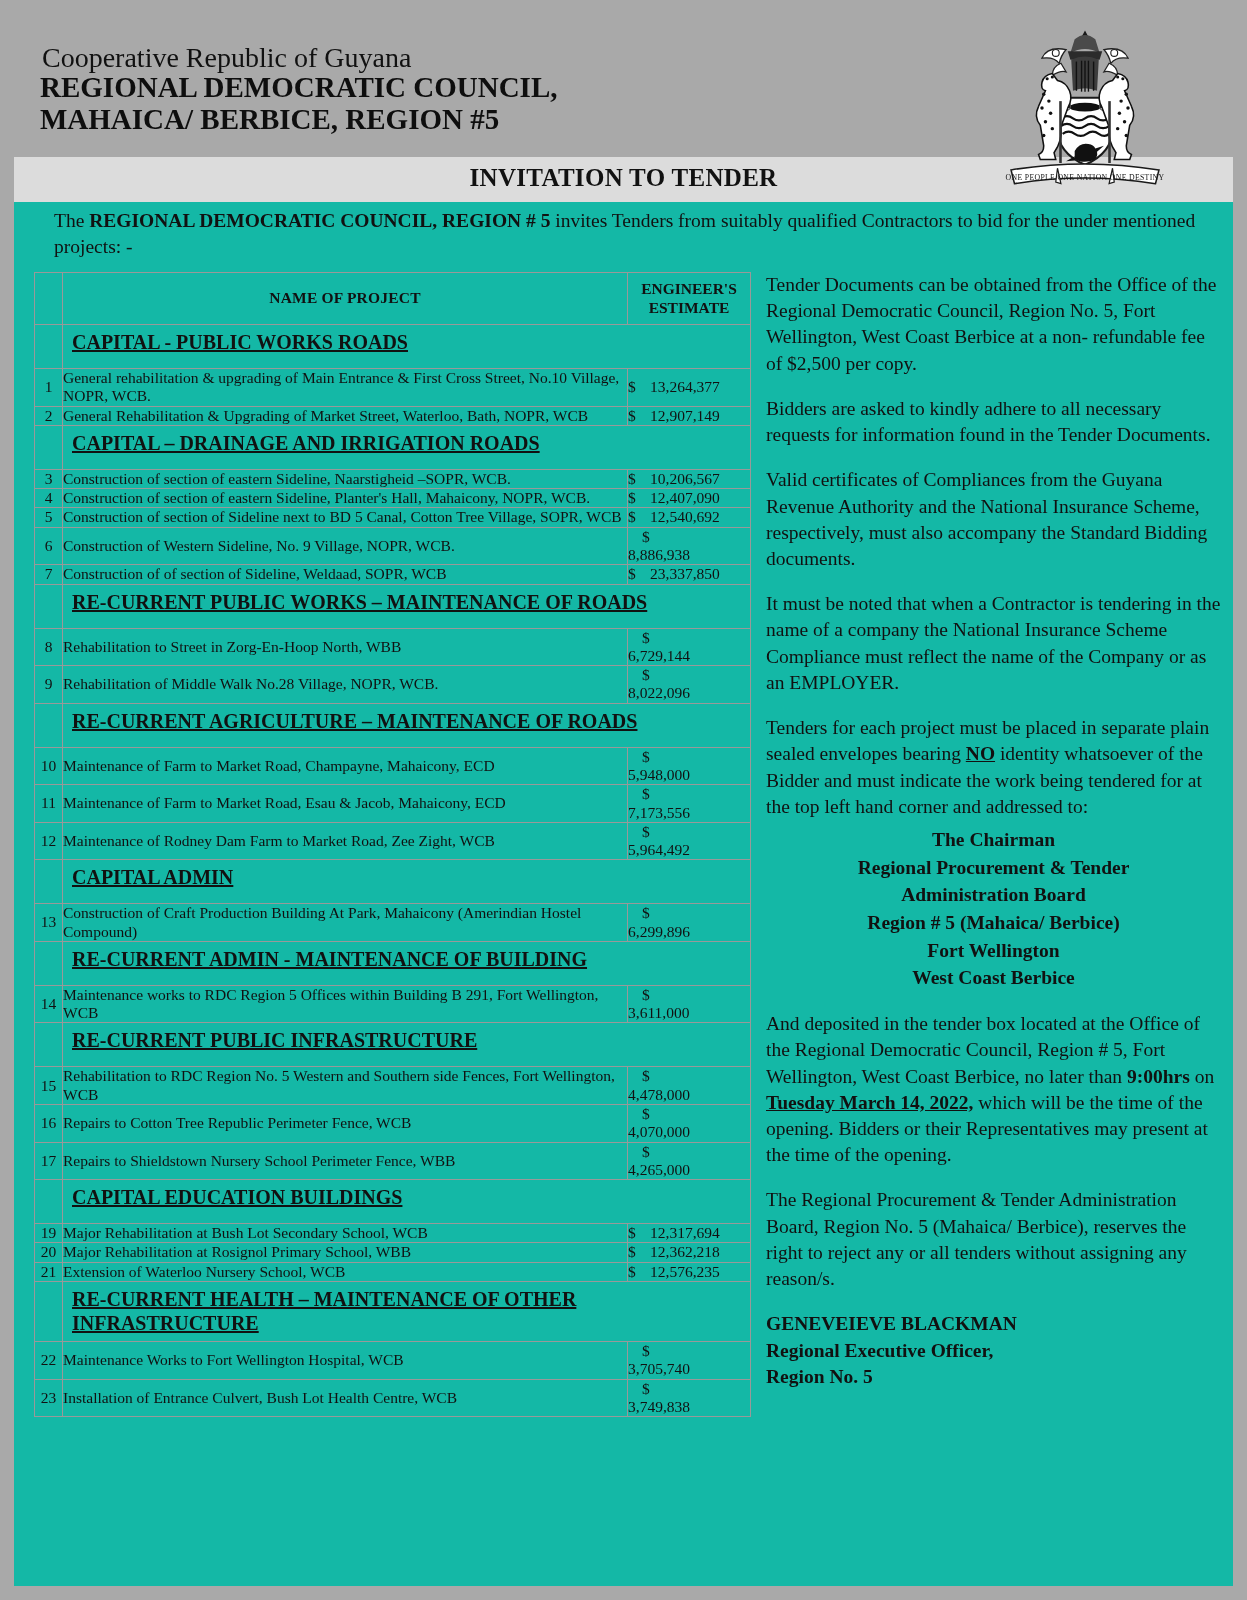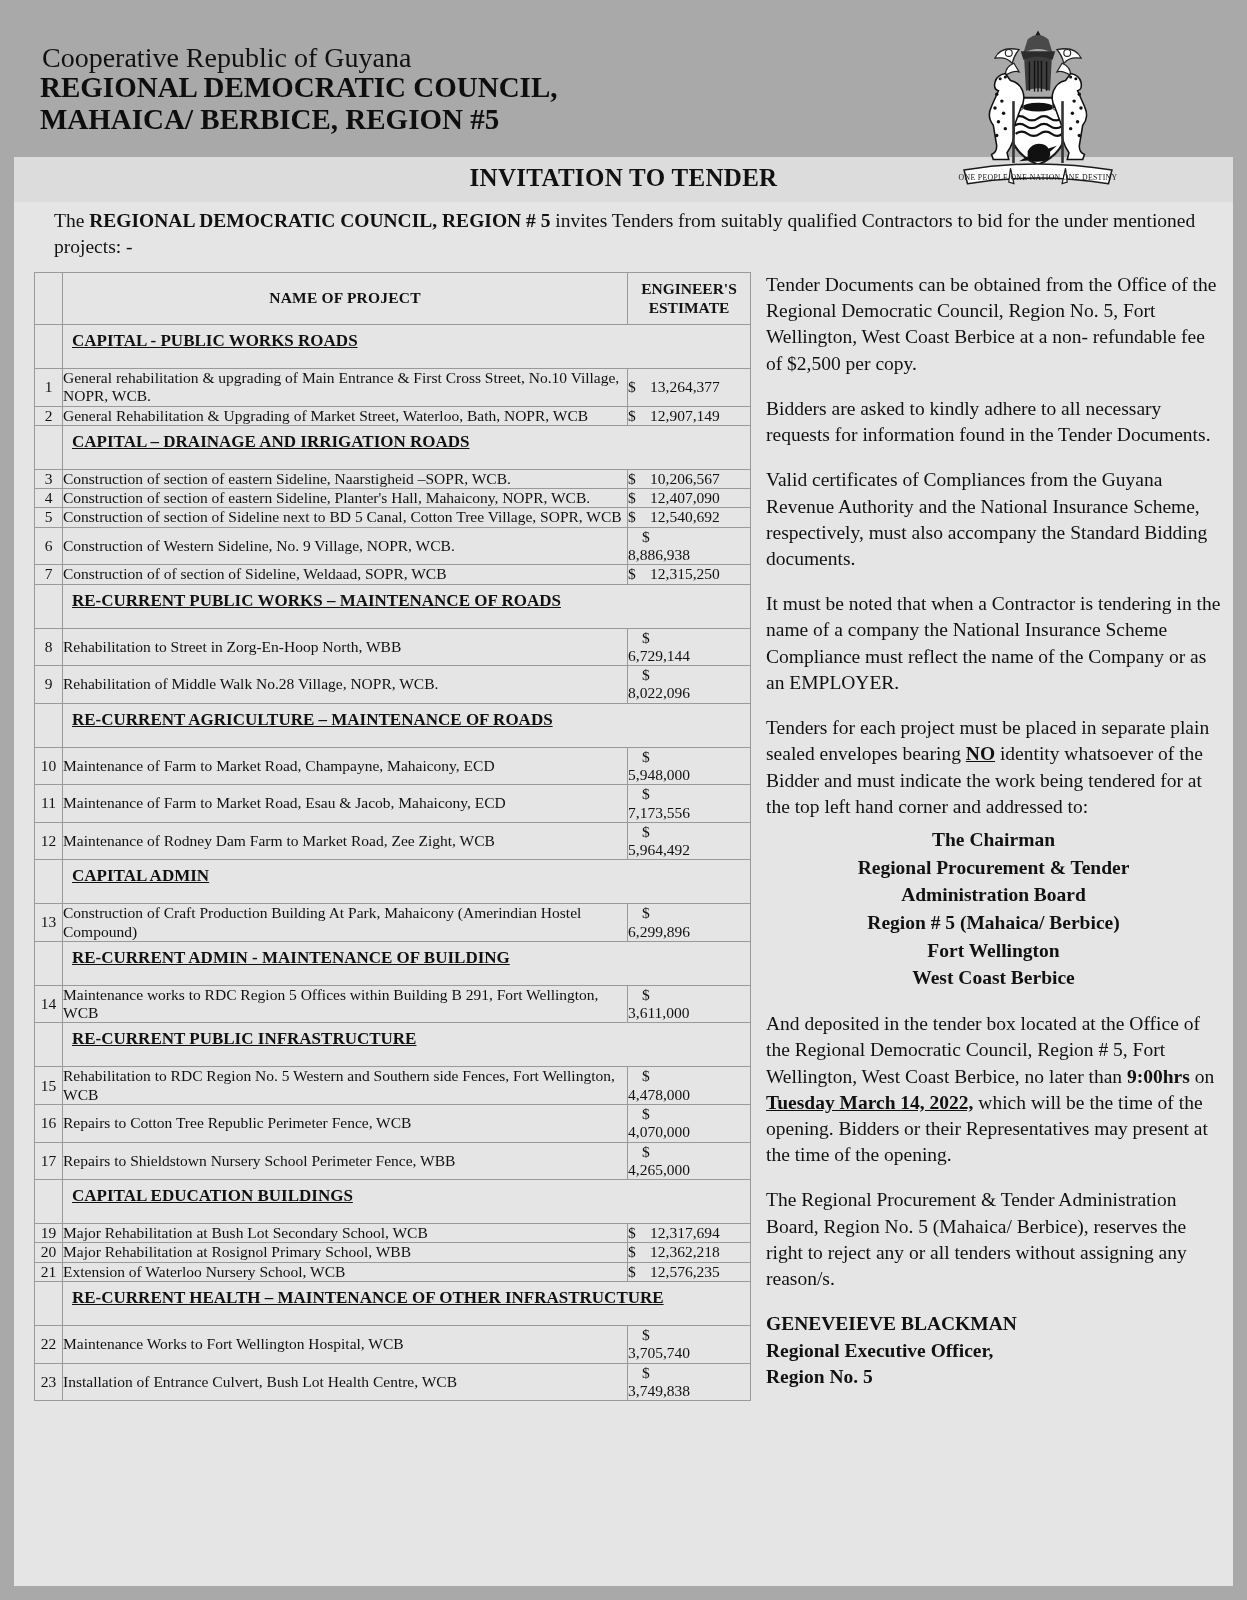--- a/index.html
+++ b/index.html
@@ -8,21 +8,21 @@
     width: 1247px; height: 1600px;
     background: #a9a9a9;
     font-family: "Liberation Serif", "DejaVu Serif", serif;
     color: #111;
     overflow: hidden;
   }
   .page {
     position: absolute;
     left: 14px; top: 14px;
     width: 1219px; height: 1572px;
-    background: #e5e5e5;
+    background: #14b8a6;
     overflow: hidden;
   }
   
   .hdr-band {
     position: absolute; left:0; top:0; width:1219px; height:143px;
     background:#a9a9a9;
   }
   .hdr-band2 {
     position: absolute; left:0; top:143px; width:1219px; height:45px;
     background:#dcdcdc;
@@ -34,21 +34,21 @@
   .org-main {
     position:absolute; left:26px; top:57px;
     font-size:29px; font-weight:bold; line-height:1.12; color:#0e0e0e;
     white-space:nowrap;
   }
   .itt {
     position:absolute; left:0; top:150px; width:1219px;
     text-align:center; font-size:25px; font-weight:bold; letter-spacing:.3px;
   }
   .emblem {
-    position:absolute; left:938px; top:8px; width:172px; height:172px;
+    position:absolute; left:985px; top:8px; width:172px; height:172px;
   }
   
   .intro {
     position:absolute; left:20px; top:194px; width:1182px;
     font-size:19.5px; line-height:1.33; text-align:left;margin-left:20px;
   }
   .intro b { font-weight:bold; }
   
   .left-col { position:absolute; left:20px; top:258px; width:716px; }
   .right-col {
@@ -89,21 +89,21 @@
     line-height:1.22; padding:6px 2px; height:52px;
   }
   td.num { text-align:center; font-size:17px; }
   td.name { padding:5px 4px 5px 9px; }
   td.est  { padding:3px 6px 3px 8px; font-size:16px; }
   td.est .one { display:block; white-space:nowrap; }
   td.est .one .sym { display:inline-block; width:22px; }
   td.est .two .sym { display:block; margin-left:14px; }
   td.est .two .val { display:block; }
   tr.cat td {
-    font-weight:bold; font-size:17px; padding:6px 0 6px 9px;
+    font-weight:bold; font-size:20px; padding:6px 0 6px 9px;
     height:44px; vertical-align:top;
   }
   tr.cat td span.u { text-decoration:underline; }
   .nbspcell { font-size:1px; line-height:1px; }
 </style>
 </head>
 <body>
 
 <div class="page">
 
@@ -259,21 +259,21 @@
           </tr>
           <tr>
             <td class="num">6</td>
             <td class="name">Construction of Western Sideline, No. 9 Village, NOPR, WCB.</td>
             <td class="est"><span class="two"><span class="sym">$</span><span class="val">8,886,938</span></span></td>
           </tr>
           <tr>
             <td class="num">7</td>
             <td class="name">Construction of  of section of Sideline, Weldaad, SOPR, WCB</td>
             <td class="est">
-              <span class="one"><span class="sym">$</span><span>12,315,250</span></span>
+              <span class="one"><span class="sym">$</span><span>23,337,850</span></span>
             </td>
           </tr>
           <tr class="cat">
             <td class="nbspcell">&nbsp;</td>
             <td colspan="2"><span class="u">RE-CURRENT PUBLIC WORKS – MAINTENANCE OF ROADS</span></td>
           </tr>
           <tr>
             <td class="num">8</td>
             <td class="name">Rehabilitation to Street in Zorg-En-Hoop North, WBB</td>
             <td class="est"><span class="two"><span class="sym">$</span><span class="val">6,729,144</span></span></td>

